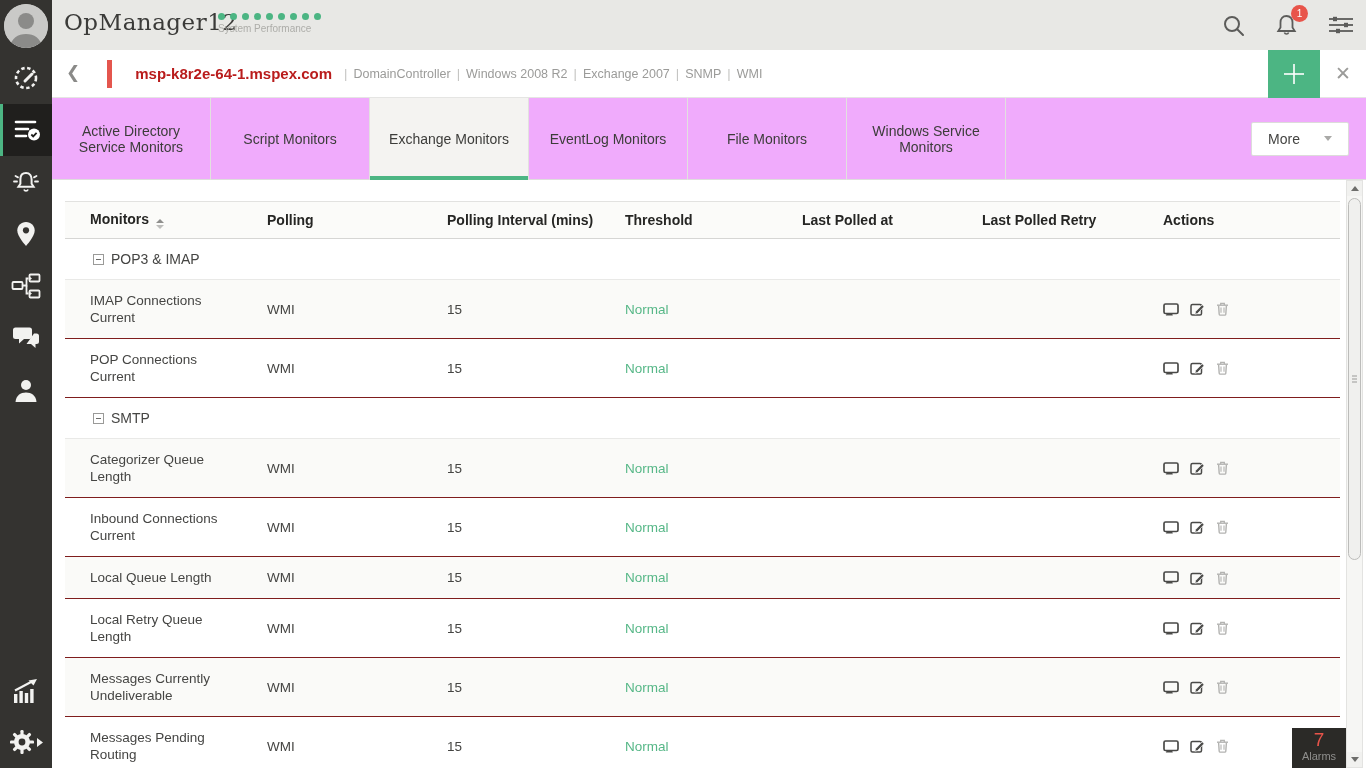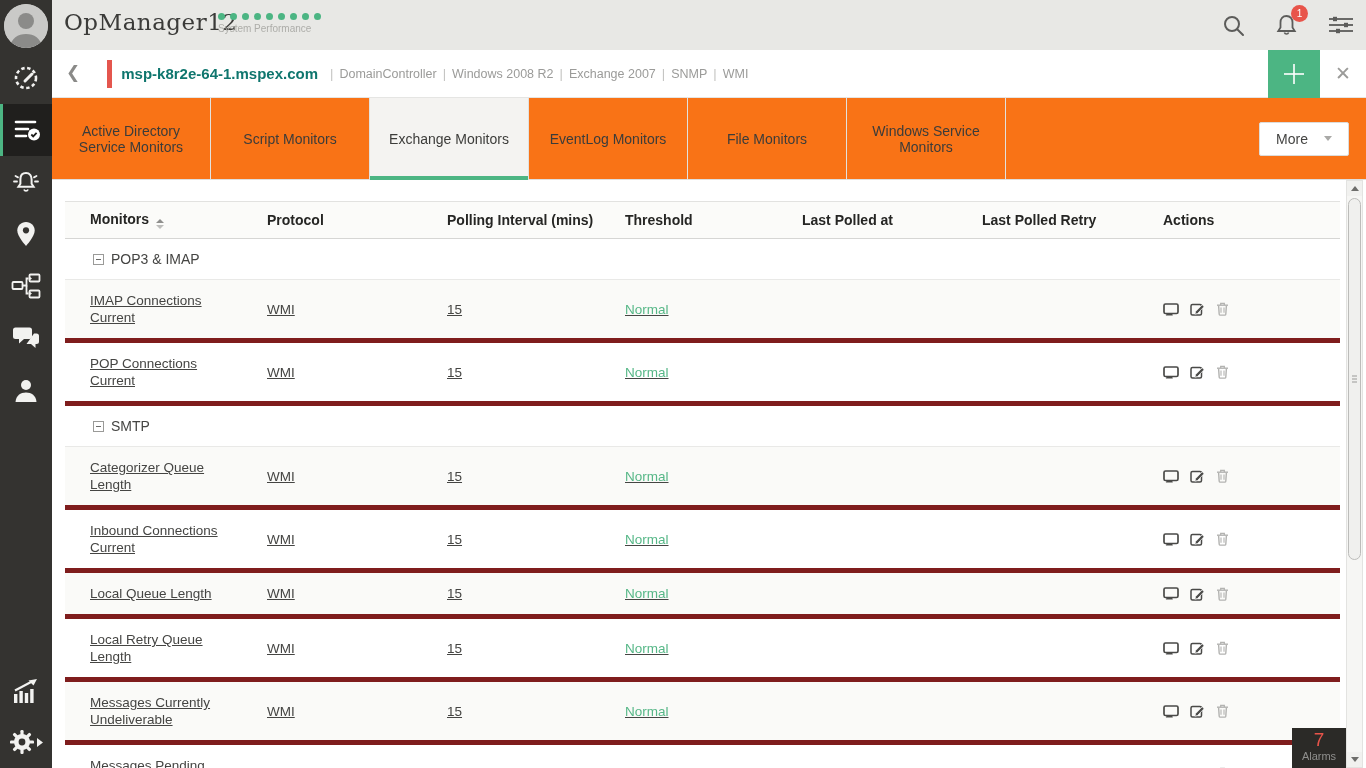--- a/index.html
+++ b/index.html
@@ -31,42 +31,42 @@
   .tb-icon { position:relative; cursor:pointer; display:flex; }
   .badge { position:absolute; top:-8px; right:-9px; min-width:17px; height:17px;
     background:#e8544a; border-radius:50%; color:#fff; font-size:10px; display:flex;
     align-items:center; justify-content:center; }
 
   
   #crumbbar { position:absolute; left:52px; top:50px; right:0; height:48px; background:#fff;
     border-bottom:1px solid #e5e5e3; display:flex; align-items:center; }
   #back-chevron { font-size:17px; color:#8a8a88; padding:0 10px 2px 14px; cursor:pointer; }
   #red-bar { width:5px; height:28px; background:#e4564e; margin-left:17px; }
-  #device-name { font-size:15px; font-weight:bold; color:#0f766e; margin-left:9px; }
+  #device-name { font-size:15px; font-weight:bold; color:#b91c1c; margin-left:23px; }
   #crumb-attrs { display:flex; align-items:center; margin-left:6px; }
   #crumb-attrs .sep { color:#c4c4c2; font-size:13px; padding:0 6px; }
   #crumb-attrs .attr { color:#9b9b99; font-size:12.5px; }
   #crumb-right { margin-left:auto; display:flex; align-items:center; height:48px; }
   #add-button { width:52px; height:48px; background:#4cb583; border:none; color:#fff;
     cursor:pointer; display:flex; align-items:center; justify-content:center; }
   #close-button { width:46px; text-align:center; color:#9b9b99; font-size:19px; cursor:pointer; }
 
   
-  #tabbar { position:absolute; left:52px; top:98px; right:0; height:82px; background:#f97316;
+  #tabbar { position:absolute; left:52px; top:98px; right:0; height:82px; background:#f0abfc;
     border-bottom:1px solid #dededc; }
   #tabs { display:flex; height:82px; }
   .tab { width:159px; height:82px; border-right:1px solid #e2e1df; display:flex;
     align-items:center; justify-content:center; text-align:center; font-size:14px;
     color:#3c3c3a; cursor:pointer; padding:0 14px; position:relative; }
   .tab.active { background:#f4f3f1; }
   .tab.active::after { content:""; position:absolute; left:0; right:0; bottom:0;
     height:4px; background:#4cb583; }
   #more-button { position:absolute; right:17px; top:50%; transform:translateY(-50%);
     background:#fff; border:1px solid #dcdcda; border-radius:2px; padding:8px 16px;
-    font-size:14px; color:#444442; cursor:pointer; display:flex; align-items:center; gap:16px; }
+    font-size:14px; color:#444442; cursor:pointer; display:flex; align-items:center; gap:24px; }
   .caret-down { width:0; height:0; border-left:4px solid transparent;
     border-right:4px solid transparent; border-top:5px solid #a9a9a7; }
 
   
   #content { position:absolute; left:52px; top:180px; right:0; bottom:0; background:#fff;
     overflow:hidden; }
   #table { position:absolute; left:13px; top:21px; width:1275px; }
   .trow { display:grid; grid-template-columns:202px 180px 178px 177px 180px 181px 1fr;
     align-items:center; }
   .thead { background:#fbfbf9; border-top:1px solid #e2e2e0; border-bottom:1px solid #d6d6d4;
@@ -78,21 +78,21 @@
     vertical-align:1px; }
   .sort i { width:0; height:0; border-left:4px solid transparent; border-right:4px solid transparent; display:block; }
   .sort .up { border-bottom:4px solid #8f8f8d; }
   .sort .dn { border-top:4px solid #bdbdbb; }
   .grouprow { height:41px; display:flex; align-items:center; border-bottom:1px solid #e9e9e7;
     font-size:14px; color:#454543; }
   .collapse-box { width:11px; height:11px; border:1px solid #9a9a98; margin:0 7px 0 28px;
     position:relative; cursor:pointer; background:#fff; }
   .collapse-box::after { content:""; position:absolute; left:2px; right:2px; top:4px;
     height:1px; background:#6c6c6a; }
-  .datarow { border-bottom:5px solid #7f1d1d; font-size:13.5px; color:#454543;text-decoration:underline; }
+  .datarow { border-bottom:1px solid #7f1d1d; font-size:13.5px; color:#454543; }
   .datarow.alt { background:#fafaf8; }
   .datarow .cell { padding-top:12px; padding-bottom:12px; line-height:17px; }
   .monitor-cell { white-space:pre-line; max-width:185px; }
   .threshold { color:#56b787; }
   .actions { display:flex; gap:11px; align-items:center; }
   .action-btn { background:none; border:none; cursor:pointer; padding:0; display:flex; }
 
   
   #scrollbar { position:absolute; right:3px; top:0; bottom:0; width:17px;
     background:#f6f6f4; border:1px solid #e3e3e1; }
@@ -337,21 +337,21 @@
   </button>
 </div>
 
 <div id="content">
   <div id="table">
     <div class="trow thead" id="table-head">
         <div class="cell c0"><span>Monitors</span><span class="sort">
             <i class="up"></i>
             <i class="dn"></i>
           </span></div>
-        <div class="cell c1"><span>Protocol</span></div>
+        <div class="cell c1"><span>Polling</span></div>
         <div class="cell c2"><span>Polling Interval (mins)</span></div>
         <div class="cell c3"><span>Threshold</span></div>
         <div class="cell c4"><span>Last Polled at</span></div>
         <div class="cell c5"><span>Last Polled Retry</span></div>
         <div class="cell c6"><span>Actions</span></div>
       </div>
     <div id="table-body">
         <div class="grouprow">
           <span class="collapse-box"></span>
           <span>POP3 &amp; IMAP</span>

